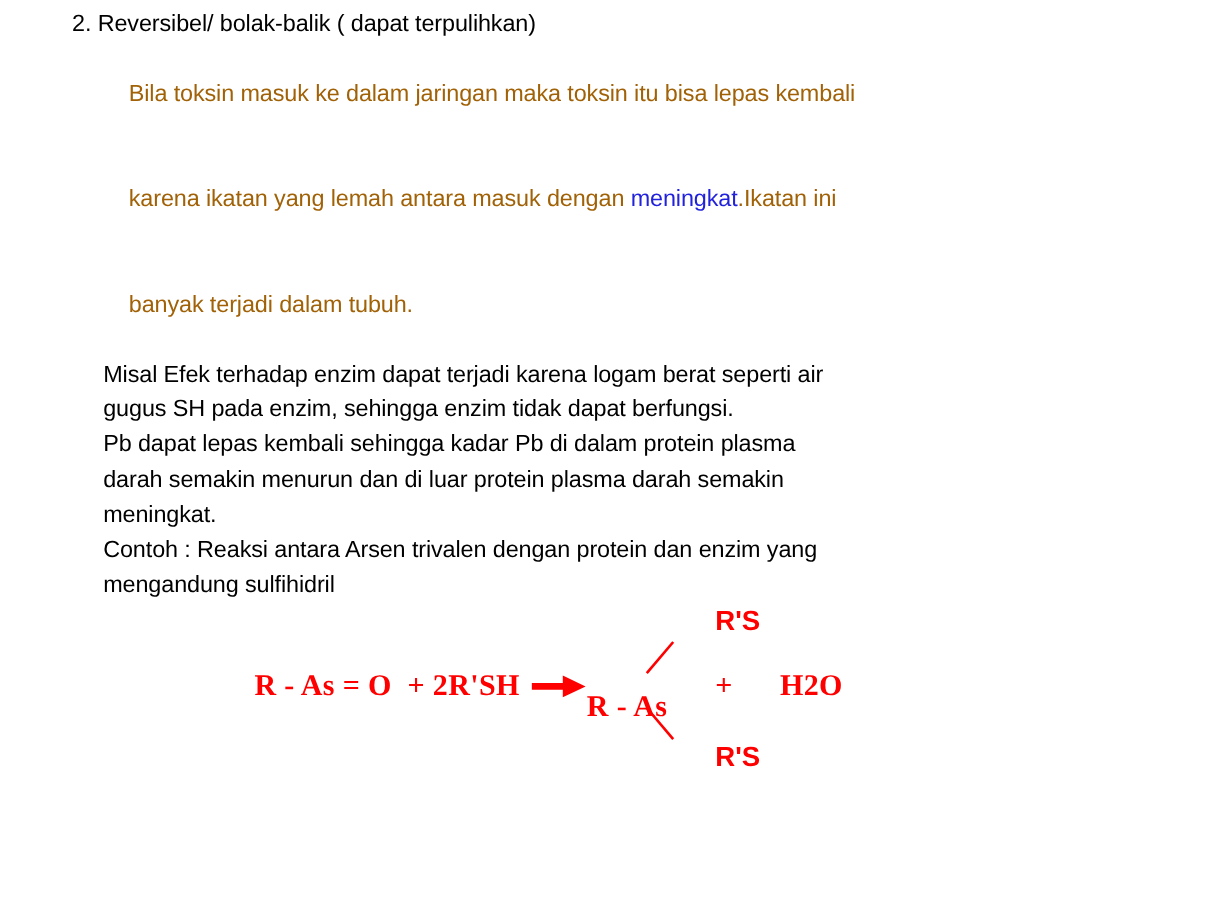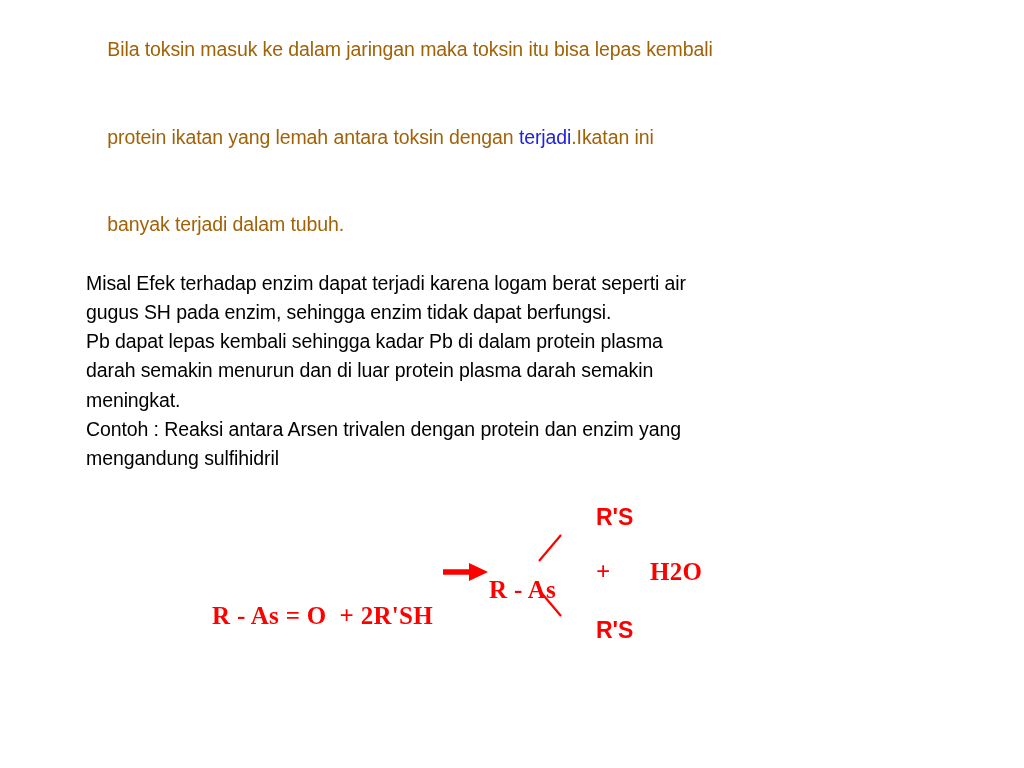--- a/index.html
+++ b/index.html
@@ -59,47 +59,48 @@
     font-size: 25px;
     letter-spacing: 0.3px;
   }
   .eq-sans {
     font-family: "Liberation Sans", sans-serif;
     font-weight: bold;
     font-size: 23px;
     padding-left: 40px;
   }
   
-  #eq-lhs   { left: 212px; top: 63px; margin-top: 44px; }
+  #eq-lhs   { left: 212px; top: 63px; }
   
   #eq-arrow { left: 443px; top: 66px; width: 46px; height: 22px; }
   
   #eq-rhs   { left: 489px; top: 81px; }
   #eq-plus2 { left: 596px; top: 63px; }
   #eq-h2o   { left: 650px; top: 63px; }
   
   #eq-rs-top { left: 556px; top: 9px; }
   #eq-rs-bot { left: 556px; top: 122px; }
   
   .eq-line { position: absolute; overflow: visible; }
   #eq-line-top { left: 537px; top: 38px; width: 30px; height: 30px; }
   #eq-line-bot { left: 537px; top: 93px; width: 30px; height: 30px; }
 </style>
 </head>
 <body>
 
 <div class="slide-text">
 
+  <div class="para-line heading-line">2. Reversibel/ bolak-balik ( dapat terpulihkan)</div>
 
   <div class="para-line indent-line">
     <span class="c-red">Bila toksin masuk ke dalam jaringan maka toksin itu bisa lepas kembali</span>
   </div>
 
   <div class="para-line indent-line">
-    <span class="c-red">protein ikatan yang lemah antara toksin dengan </span><span class="c-blue">terjadi</span><span class="c-black">.Ikatan ini</span>
+    <span class="c-red">karena ikatan yang lemah antara masuk dengan </span><span class="c-blue">meningkat</span><span class="c-black">.Ikatan ini</span>
   </div>
 
   <div class="para-line indent-line">
     <span class="c-black">banyak terjadi dalam tubuh.</span>
   </div>
 
   <div class="para-line indent-line">Misal Efek terhadap enzim dapat terjadi karena logam berat seperti air</div>
   <div class="para-line indent-line">gugus SH pada enzim, sehingga enzim tidak dapat berfungsi.</div>
 
   <div class="para-line indent-line">Pb dapat lepas kembali sehingga kadar Pb di dalam protein plasma</div>

